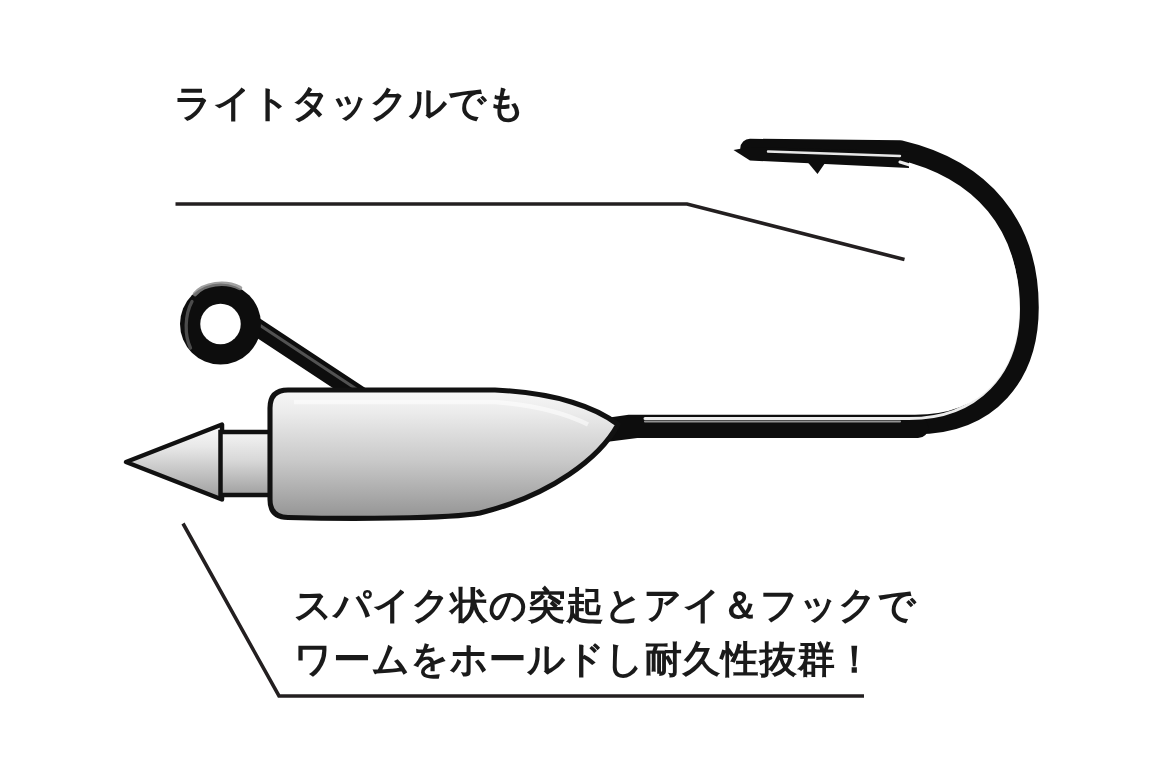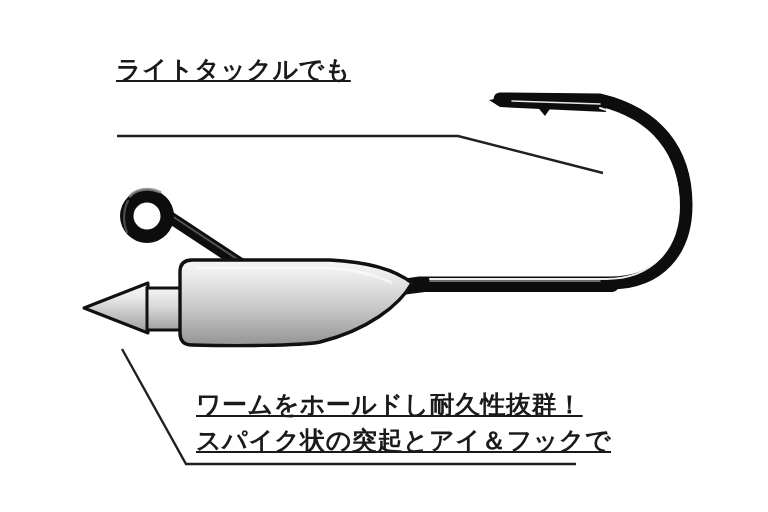--- a/index.html
+++ b/index.html
@@ -35,21 +35,20 @@
     top: 52px;
     font-size: 25px;
   }
   #callout-bottom {
     left: 196px;
     top: 387px;
     font-size: 25px;
   }
   .callout .line {
     display: block;
-    text-decoration: underline;
   }
   svg.art {
     position: absolute;
     left: 0;
     top: 0;
     width: 768px;
     height: 512px;
     pointer-events: none;
   }
 </style>
@@ -152,17 +151,17 @@
 
       <path d="M196,268 L330,268 C356,270 378,276 392,283" fill="none" stroke="#ffffff" stroke-width="3" opacity="0.55"></path>
     </g>
   </svg>
 
   <div class="callout" id="callout-top">
     <span class="line">ライトタックルでも</span>
   </div>
 
   <div class="callout" id="callout-bottom">
+    <span class="line">スパイク状の突起とアイ＆フックで</span>
     <span class="line">ワームをホールドし耐久性抜群！</span>
-    <span class="line">スパイク状の突起とアイ＆フックで</span>
   </div>
 
 </div>
 
 </body></html>

